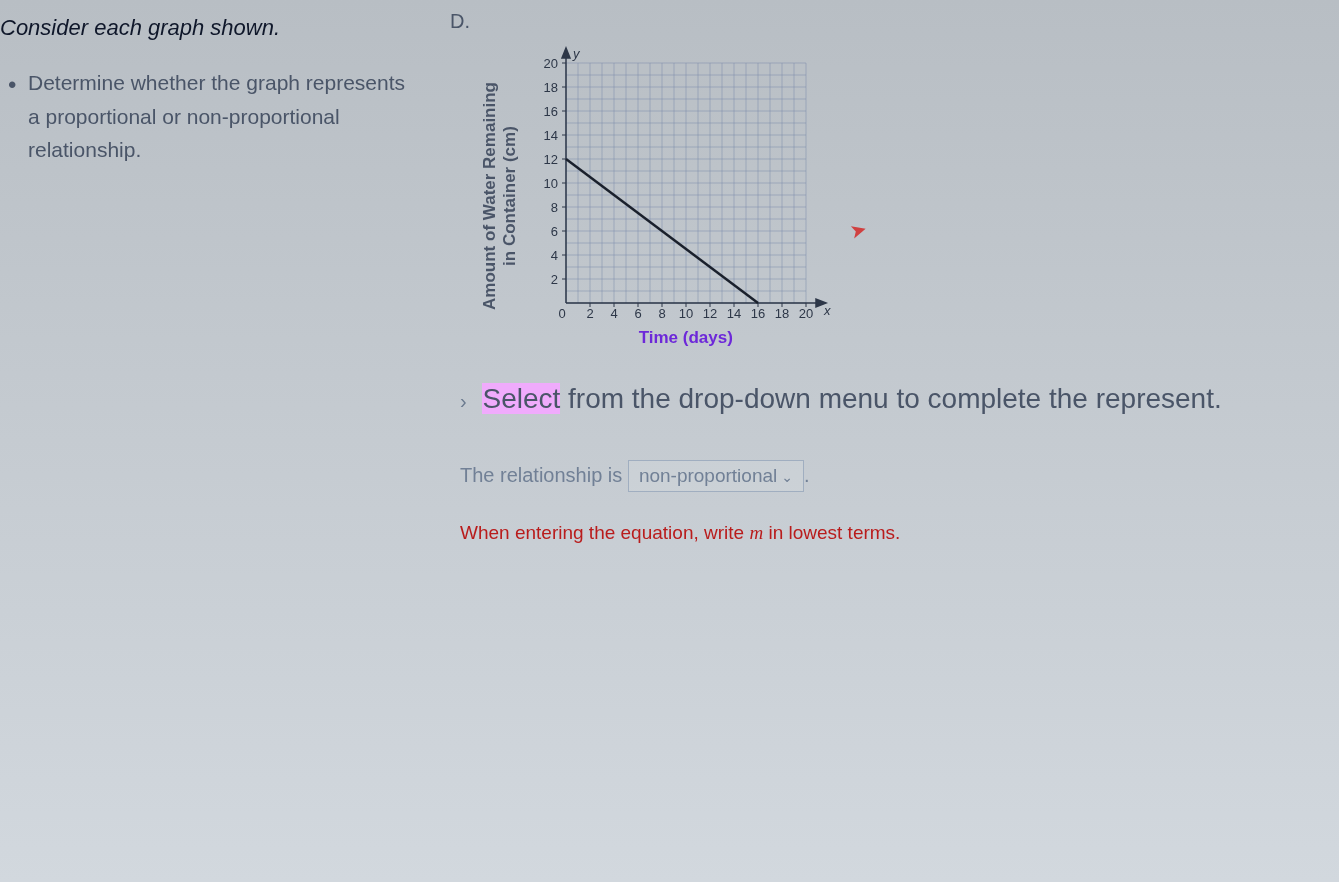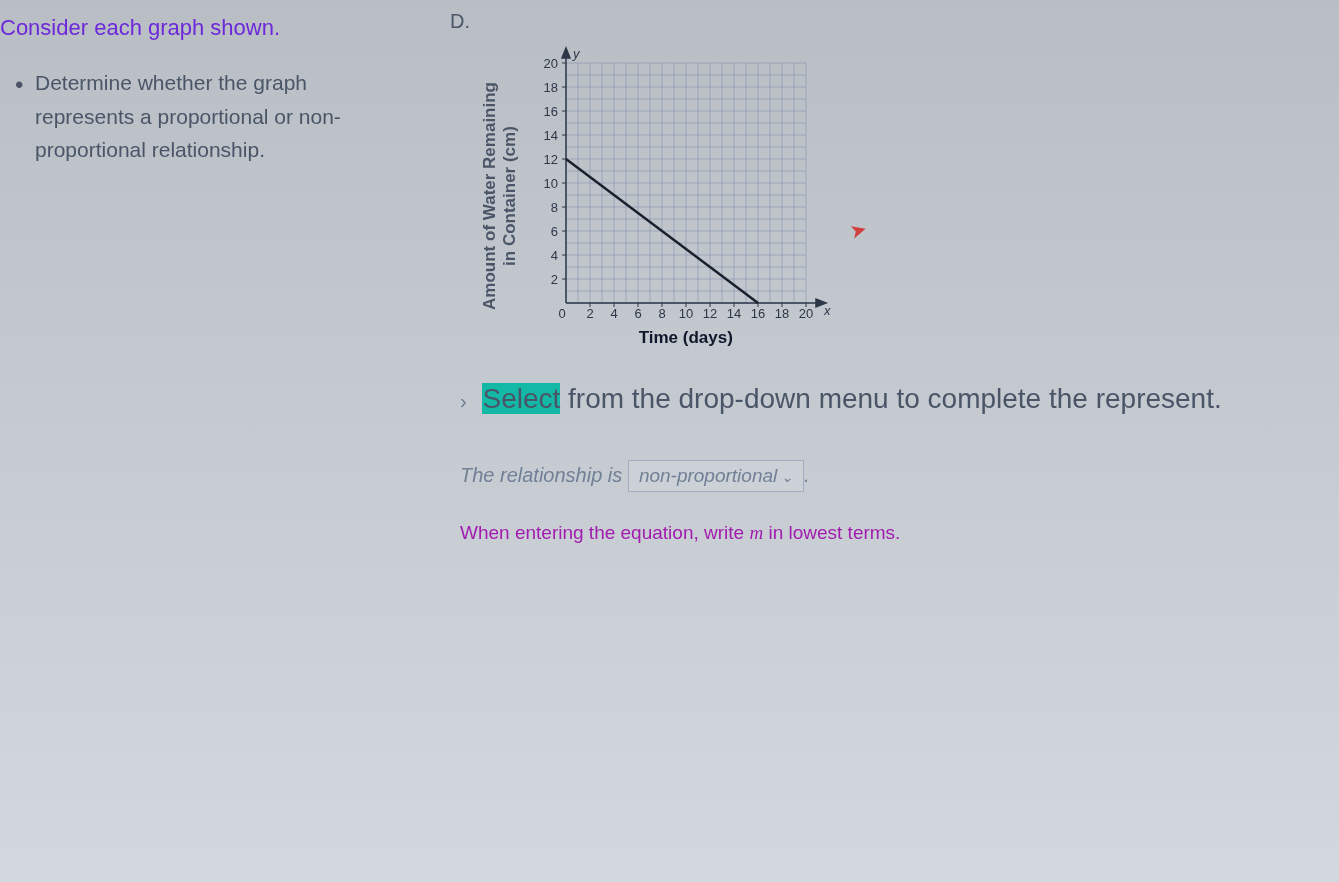--- a/index.html
+++ b/index.html
@@ -20,26 +20,27 @@
       padding: 0;
     }
     .left-column {
       width: 430px;
       padding: 15px 20px 0 0;
       color: #4a5568;
     }
     .left-column h3 {
       font-size: 22px;
       font-weight: normal;
-      color: #6d28d9;
+      color: #0f172a;
       margin-bottom: 25px;
+      font-style: italic;
     }
     .bullet-list {
       list-style: none;
-      padding-left: 35px;
+      padding-left: 28px;
     }
     .bullet-list li {
       position: relative;
       font-size: 21px;
       line-height: 1.6;
       color: #4a5568;
       margin-bottom: 10px;
     }
     .bullet-list li::before {
       content: "•";
@@ -76,60 +77,59 @@
       text-align: center;
       margin-right: 5px;
       line-height: 1.2;
     }
     .chart-svg {
       display: block;
     }
     .x-axis-label {
       font-size: 17px;
       font-weight: bold;
-      color: #0f172a;
+      color: #6d28d9;
       text-align: center;
       margin-top: 5px;
     }
     .instruction-text {
       font-size: 28px;
       color: #4a5568;
       line-height: 1.5;
       margin-bottom: 40px;
     }
     .instruction-text .chevron {
       color: #6b7a8f;
       font-size: 20px;
       margin-right: 8px;
     }
     .instruction-text .highlight {
-      background-color: #14b8a6;
+      background-color: #f0abfc;
     }
     .statement-line {
       font-size: 20px;
       color: #718096;
       margin-bottom: 30px;
-      font-style: italic;
     }
     .dropdown {
       display: inline-block;
       border: 1px solid #a0aec0;
       padding: 4px 10px;
       color: #718096;
       background: rgba(255,255,255,0.1);
       font-size: 19px;
       cursor: pointer;
     }
     .dropdown::after {
       content: " ⌄";
       font-size: 14px;
     }
     .note-text {
       font-size: 19px;
-      color: #a21caf;
+      color: #b91c1c;
       margin-bottom: 30px;
     }
     .cursor-icon {
       position: absolute;
       left: 850px;
       top: 218px;
       color: #d04040;
       font-size: 20px;
       transform: rotate(-15deg);
     }

